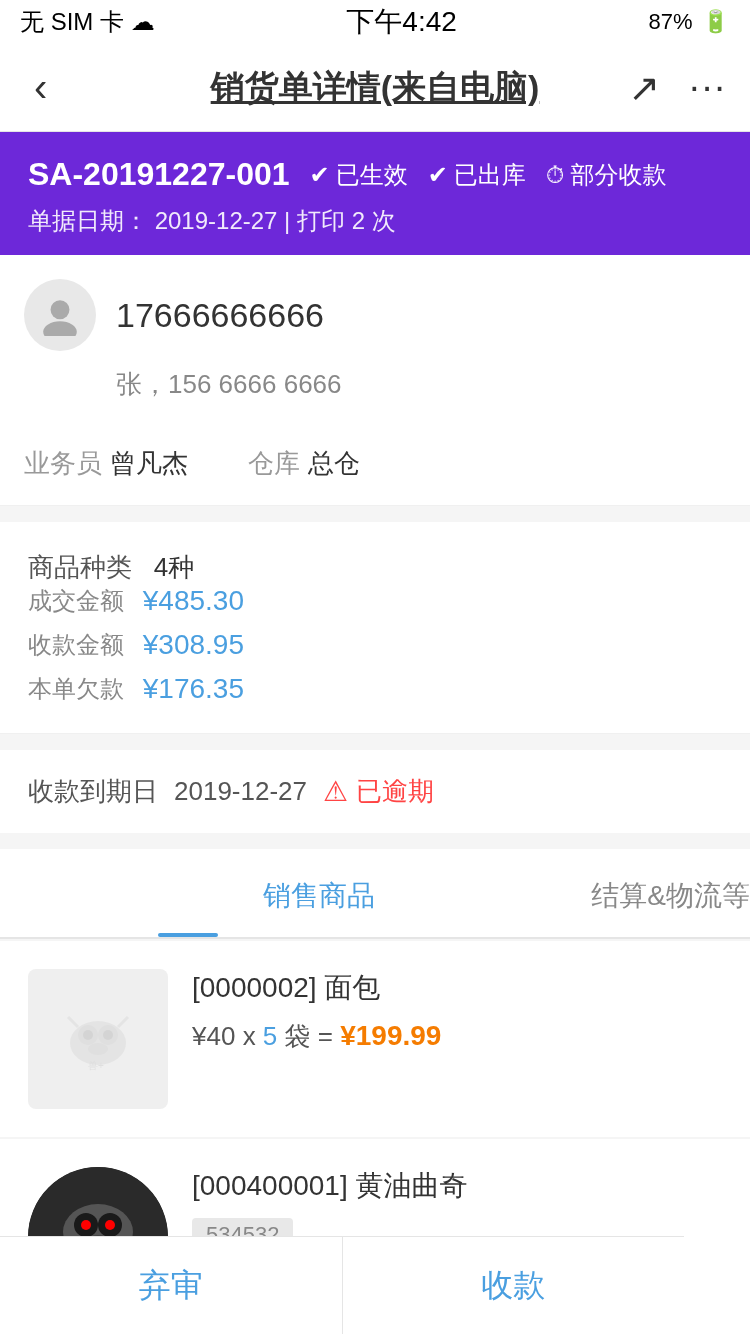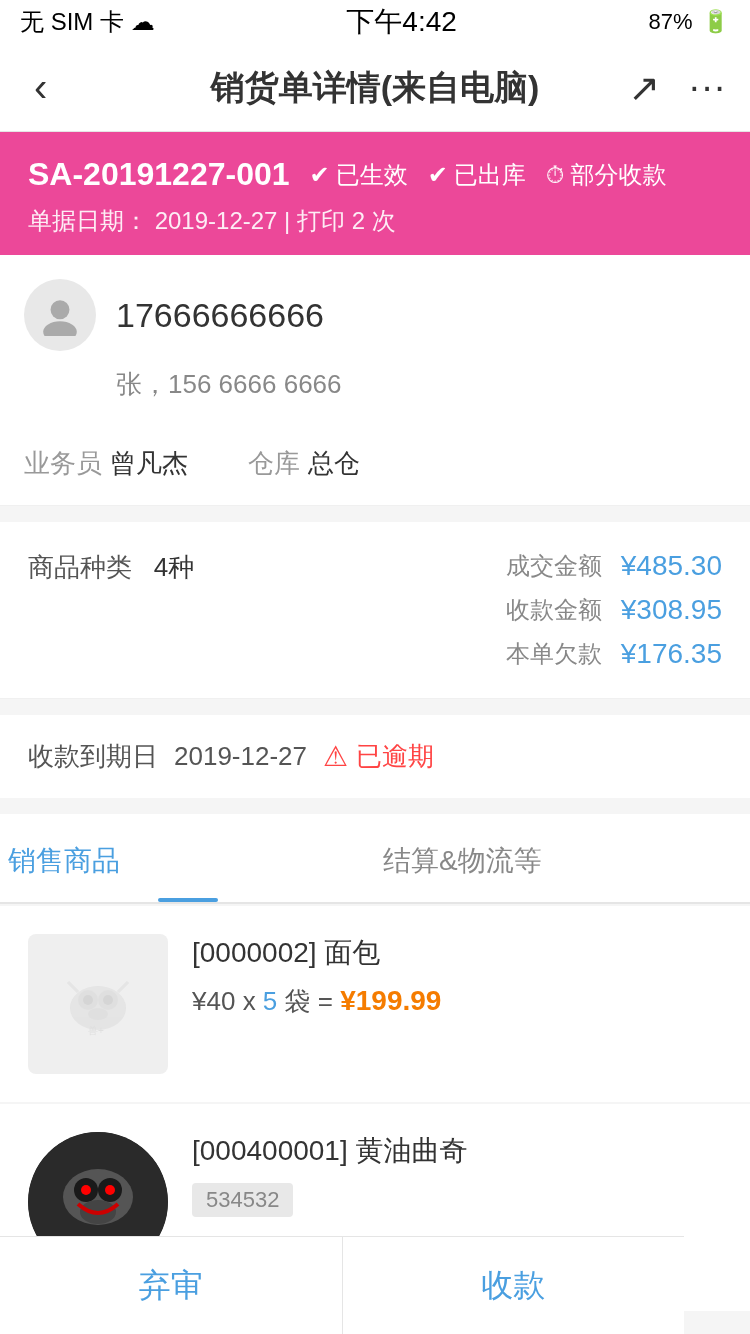--- a/index.html
+++ b/index.html
@@ -44,36 +44,37 @@
       cursor: pointer;
       padding: 10px;
     }
     .nav-title {
       position: absolute;
       left: 50%;
       transform: translateX(-50%);
       font-size: 34px;
       font-weight: 600;
       color: #333;
+      text-decoration: underline;
     }
     .nav-actions {
       margin-left: auto;
       display: flex;
       align-items: center;
       gap: 28px;
     }
     .nav-action-icon {
       font-size: 38px;
       color: #333;
       cursor: pointer;
     }
 
     
     .header-banner {
-      background: #ec4899;
+      background: #6d28d9;
       padding: 24px 28px 18px;
       color: #fff;
     }
     .header-order-row {
       display: flex;
       align-items: center;
       gap: 20px;
       margin-bottom: 12px;
       flex-wrap: wrap;
     }
@@ -132,20 +133,21 @@
 
     
     .summary-section {
       background: #fff;
       padding: 28px;
       margin-top: 16px;
       border-bottom: 1px solid #f0f0f0;
       display: flex;
       justify-content: space-between;
       align-items: flex-start;
+      flex-direction: column;
     }
     .summary-left { font-size: 26px; color: #555; }
     .summary-left .value { color: #333; }
     .summary-right { text-align: right; }
     .summary-row { display: flex; margin-bottom: 12px; align-items: center; justify-content: flex-end; }
     .summary-row:last-child { margin-bottom: 0; }
     .summary-label { font-size: 24px; color: #888; }
     .summary-amount { font-size: 28px; color: #4A9FE0; min-width: 120px; text-align: right; }
 
     
@@ -171,22 +173,22 @@
     .tabs-section {
       background: #fff;
       margin-top: 16px;
       border-bottom: 2px solid #e5e5e5;
     }
     .tabs-row {
       display: flex;
     }
     .tab-item {
       flex: 1;
-      text-align: left;
-      padding: 28px 8px 22px;
+      text-align: right;
+      padding: 28px 0 22px;
       font-size: 28px;
       cursor: pointer;
       position: relative;
       color: #888;
     }
     .tab-item.active {
       color: #4A9FE0;
     }
     .tab-item.active::after {
       content: '';

